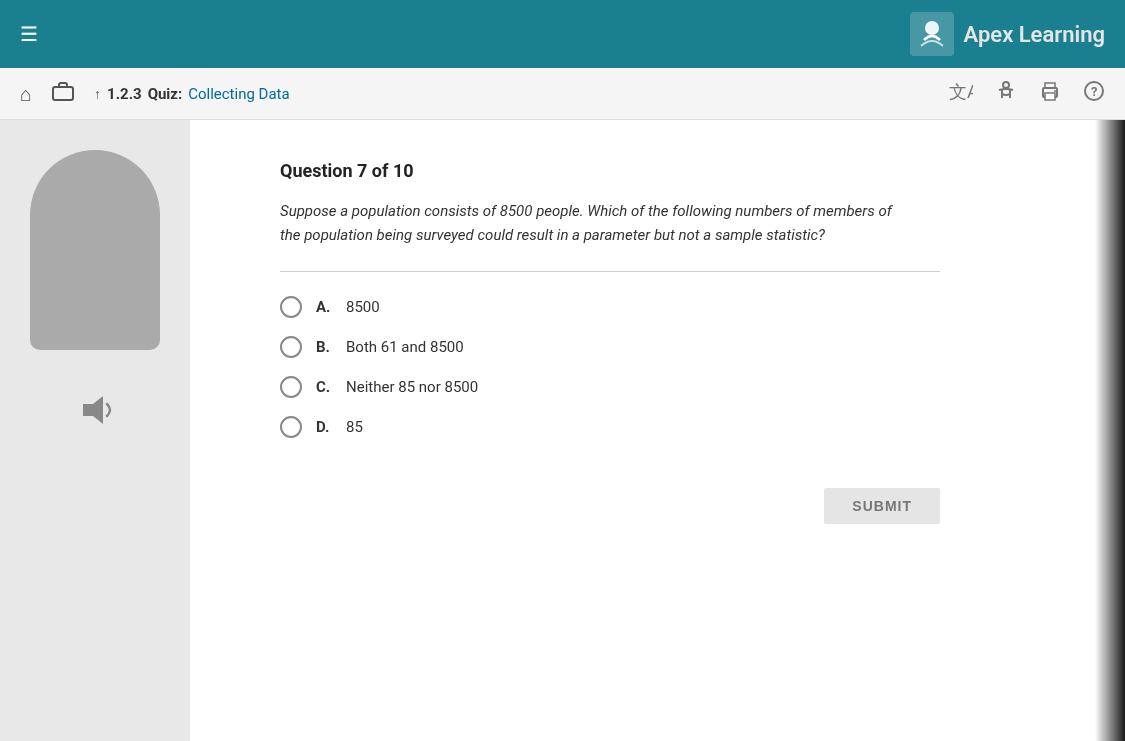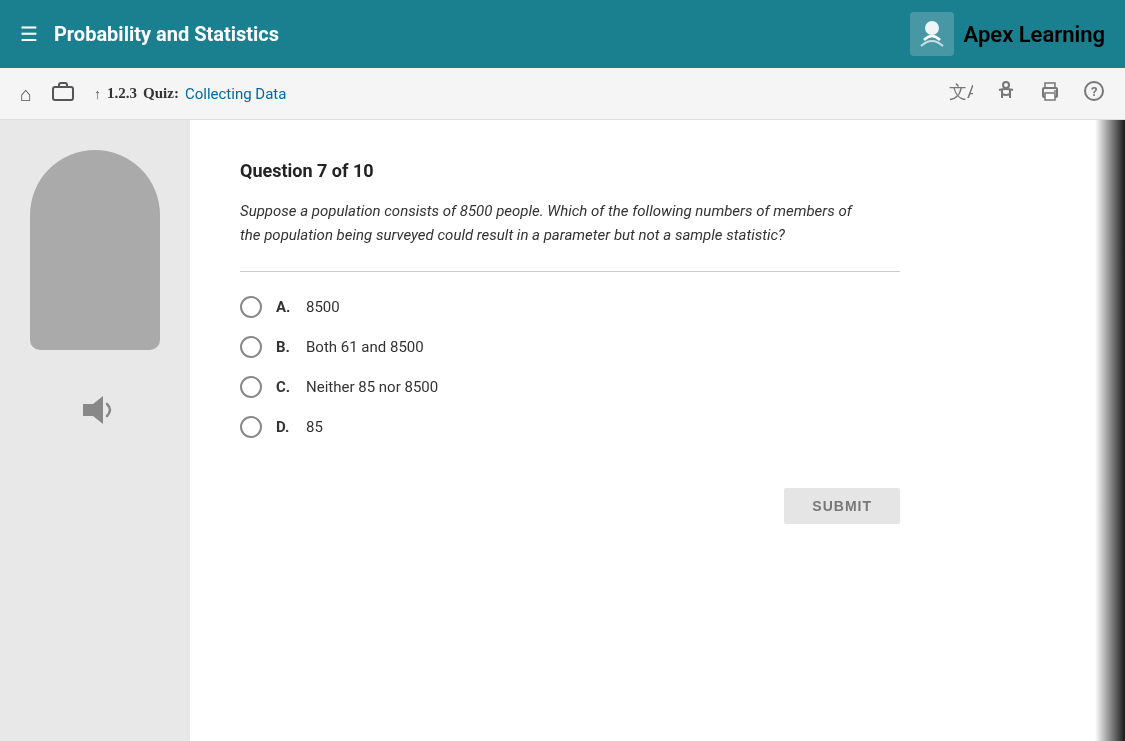--- a/index.html
+++ b/index.html
@@ -43,21 +43,21 @@
       display: flex;
       align-items: center;
       justify-content: center;
       font-size: 22px;
       font-weight: bold;
       color: white;
     }
     .apex-logo-text {
       font-size: 22px;
       font-weight: 600;
-      color: #000000;
+      color: #e5e5e5;
     }
 
     
     .second-bar {
       background: #f5f5f5;
       height: 52px;
       display: flex;
       align-items: center;
       justify-content: space-between;
       padding: 0 20px;
@@ -79,21 +79,20 @@
       gap: 6px;
       color: #333;
       font-size: 15px;
     }
     .breadcrumb-arrow {
       color: #555;
       font-size: 14px;
     }
     .breadcrumb-quiz {
       font-weight: 700;
-      font-family: Liberation Serif, serif;
     }
     .breadcrumb-title {
       color: #0369a1;
     }
     .second-bar-right {
       display: flex;
       align-items: center;
       gap: 22px;
       color: #666;
       font-size: 22px;
@@ -139,20 +138,21 @@
       background: linear-gradient(to right, transparent, #1a1a1a);
       flex-shrink: 0;
     }
 
     
     .question-area {
       flex: 1;
       padding: 40px 50px 46px 50px;
       background: white;
       overflow-y: auto;
+      margin-left: 40px;
     }
     .question-number {
       font-size: 18px;
       font-weight: 700;
       color: #222;
       margin-bottom: 18px;
     }
     .question-text {
       font-size: 15px;
       color: #333;
@@ -216,21 +216,20 @@
       border-radius: 2px;
       text-transform: uppercase;
     }
   </style>
 </head>
 <body>
 
 <div class="top-bar">
   <div class="top-bar-left">
     <div class="hamburger-icon">☰</div>
-    <span class="top-bar-title">Probability and Statistics</span>
   </div>
   <div class="apex-logo">
     <div class="apex-logo-icon">
       <svg width="32" height="32" viewBox="0 0 32 32" fill="none">
         <circle cx="16" cy="10" r="7" fill="white" opacity="0.9"></circle>
         <path d="M8 22 Q16 14 24 22" stroke="white" stroke-width="2.5" fill="none"></path>
         <path d="M5 28 Q16 18 27 28" stroke="white" stroke-width="2" fill="none" opacity="0.7"></path>
       </svg>
     </div>
     <span class="apex-logo-text">Apex Learning</span>

